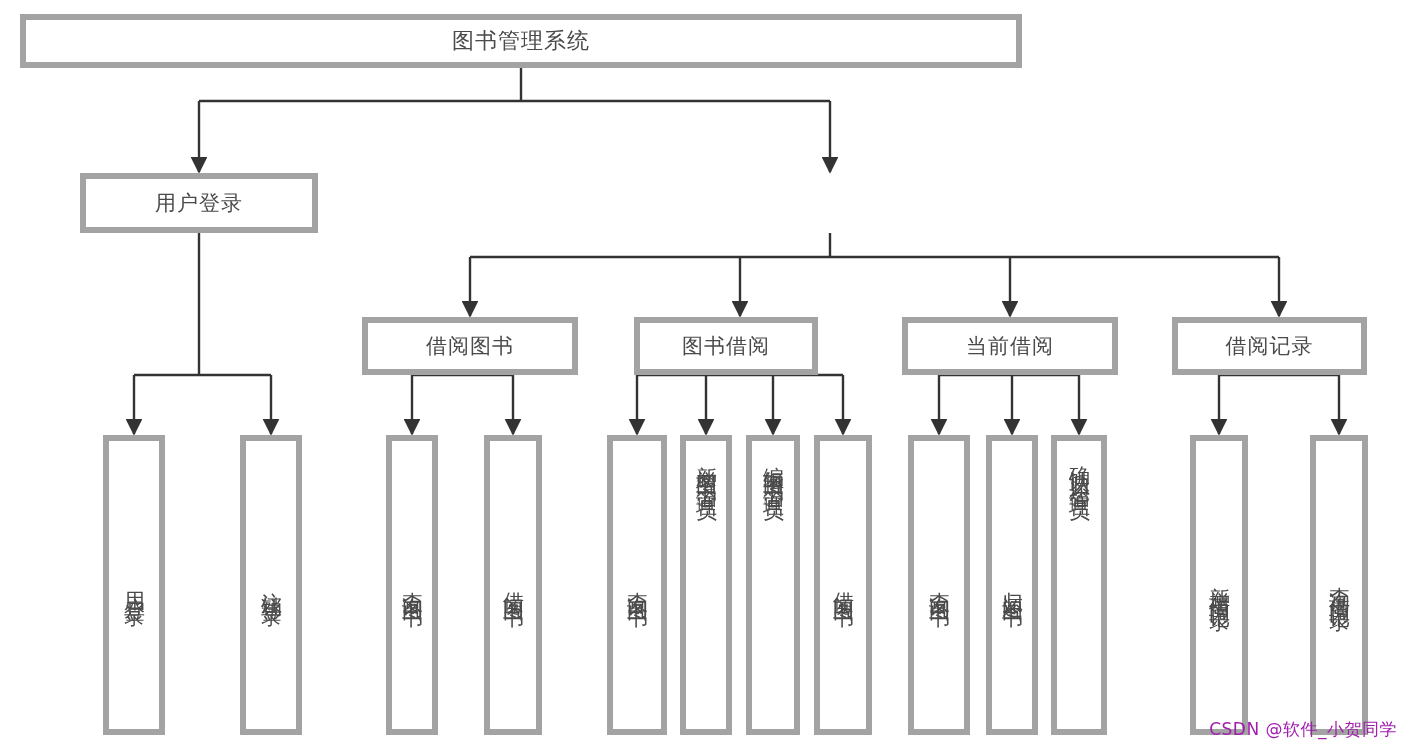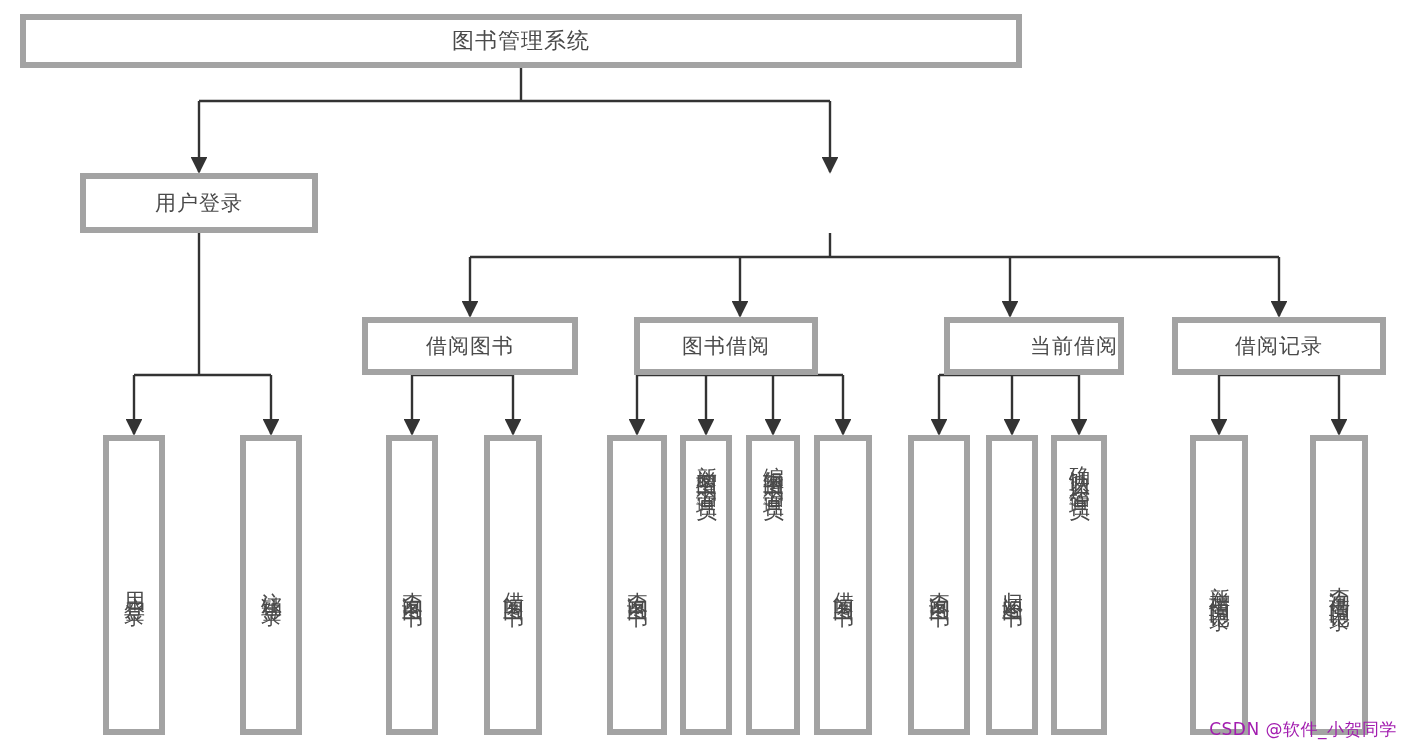--- a/index.html
+++ b/index.html
@@ -130,25 +130,25 @@
 
 
   <div class="node level2" style="left: 362px; top: 317px; width: 216px; height: 58px;">
     <span class="label">借阅图书</span>
   </div>
 
   <div class="node level2" style="left: 634px; top: 317px; width: 184px; height: 58px;">
     <span class="label">图书借阅</span>
   </div>
 
-  <div class="node level2" style="left: 944px; top: 317px; width: 180px; height: 58px; justify-content: flex-end;">
+  <div class="node level2" style="left: 902px; top: 317px; width: 216px; height: 58px;">
     <span class="label">当前借阅</span>
   </div>
 
-  <div class="node level2" style="left: 1172px; top: 317px; width: 214px; height: 58px;">
+  <div class="node level2" style="left: 1172px; top: 317px; width: 195px; height: 58px;">
     <span class="label">借阅记录</span>
   </div>
 
   <div class="node leaf short" style="left: 103px; top: 435px; width: 62px; height: 300px;">
     <span class="label">用户登录</span>
   </div>
 
   <div class="node leaf short" style="left: 240px; top: 435px; width: 62px; height: 300px;">
     <span class="label">注销登录</span>
   </div>

